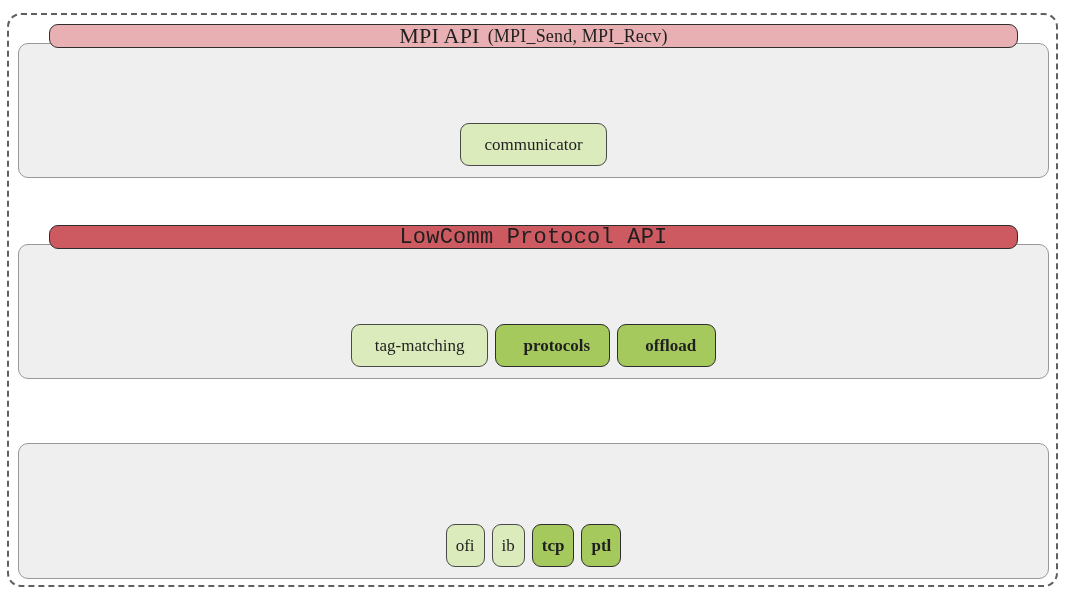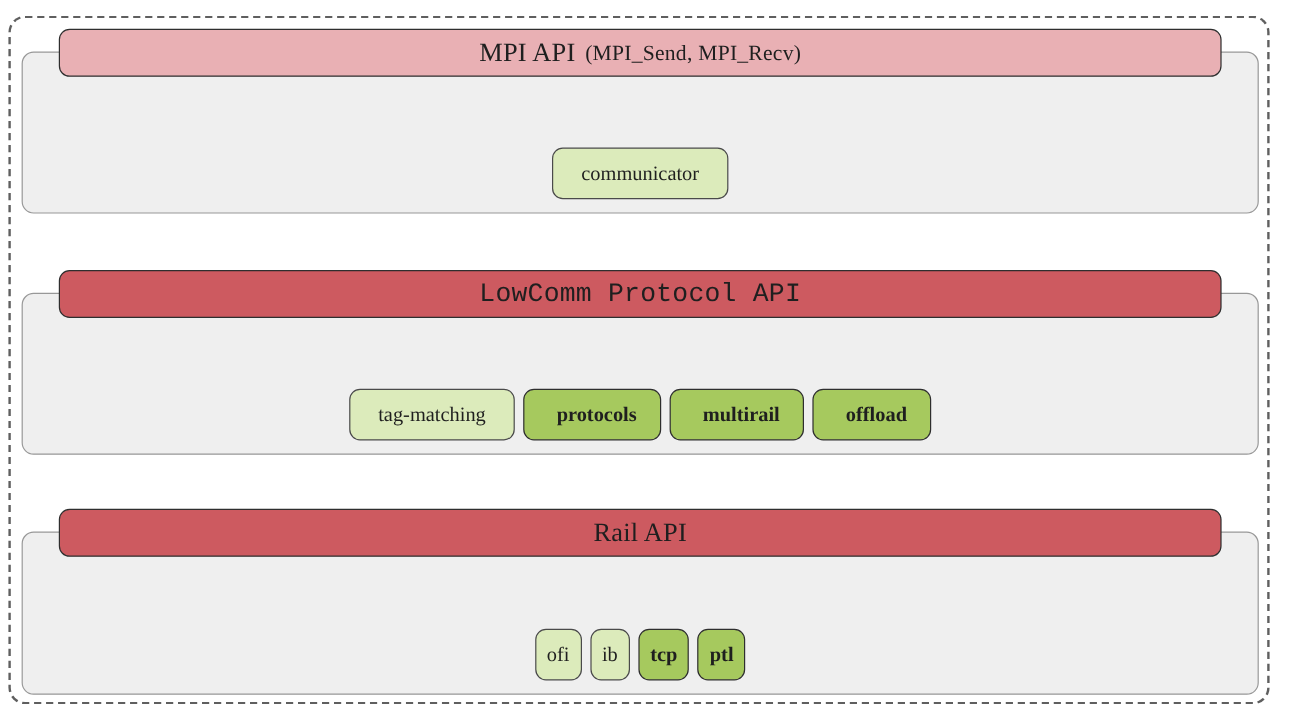--- a/index.html
+++ b/index.html
@@ -34,21 +34,21 @@
     z-index: 1;
   }
   .layer-body.l0 { top: 43px; }
   .layer-body.l1 { top: 244px; }
   .layer-body.l2 { top: 443px; height: 136px; }
 
   .layer-header {
     position: absolute;
     left: 49px;
     width: 969px;
-    height: 40px;
+    height: 24px;
     border: 1px solid var(--box-border, #2e2e2e);
     border-radius: 9px;
     z-index: 2;
     display: flex;
     align-items: center;
     justify-content: center;
     font-size: 22px;
     letter-spacing: 0.2px;
     white-space: nowrap;
   }
@@ -116,23 +116,20 @@
 
   <div class="layer-body l1">
     <div class="box-row">
       <div class="box light wide">
         <span>tag-matching</span>
       </div>
       <div class="box dark">
         <span>protocols</span>
       </div>
       <div class="box dark">
-        <span>multirail</span>
-      </div>
-      <div class="box dark">
         <span>offload</span>
       </div>
     </div>
   </div>
   <div class="layer-header h1">
     <span class="title-serif">LowComm Protocol API</span>
   </div>
 
   <div class="layer-body l2">
     <div class="box-row">
@@ -143,17 +140,14 @@
         <span>ib</span>
       </div>
       <div class="box dark narrow">
         <span>tcp</span>
       </div>
       <div class="box dark narrow">
         <span>ptl</span>
       </div>
     </div>
   </div>
-  <div class="layer-header h2">
-    <span class="title-serif">Rail API</span>
-  </div>
 
 </div>
 
 </body></html>

